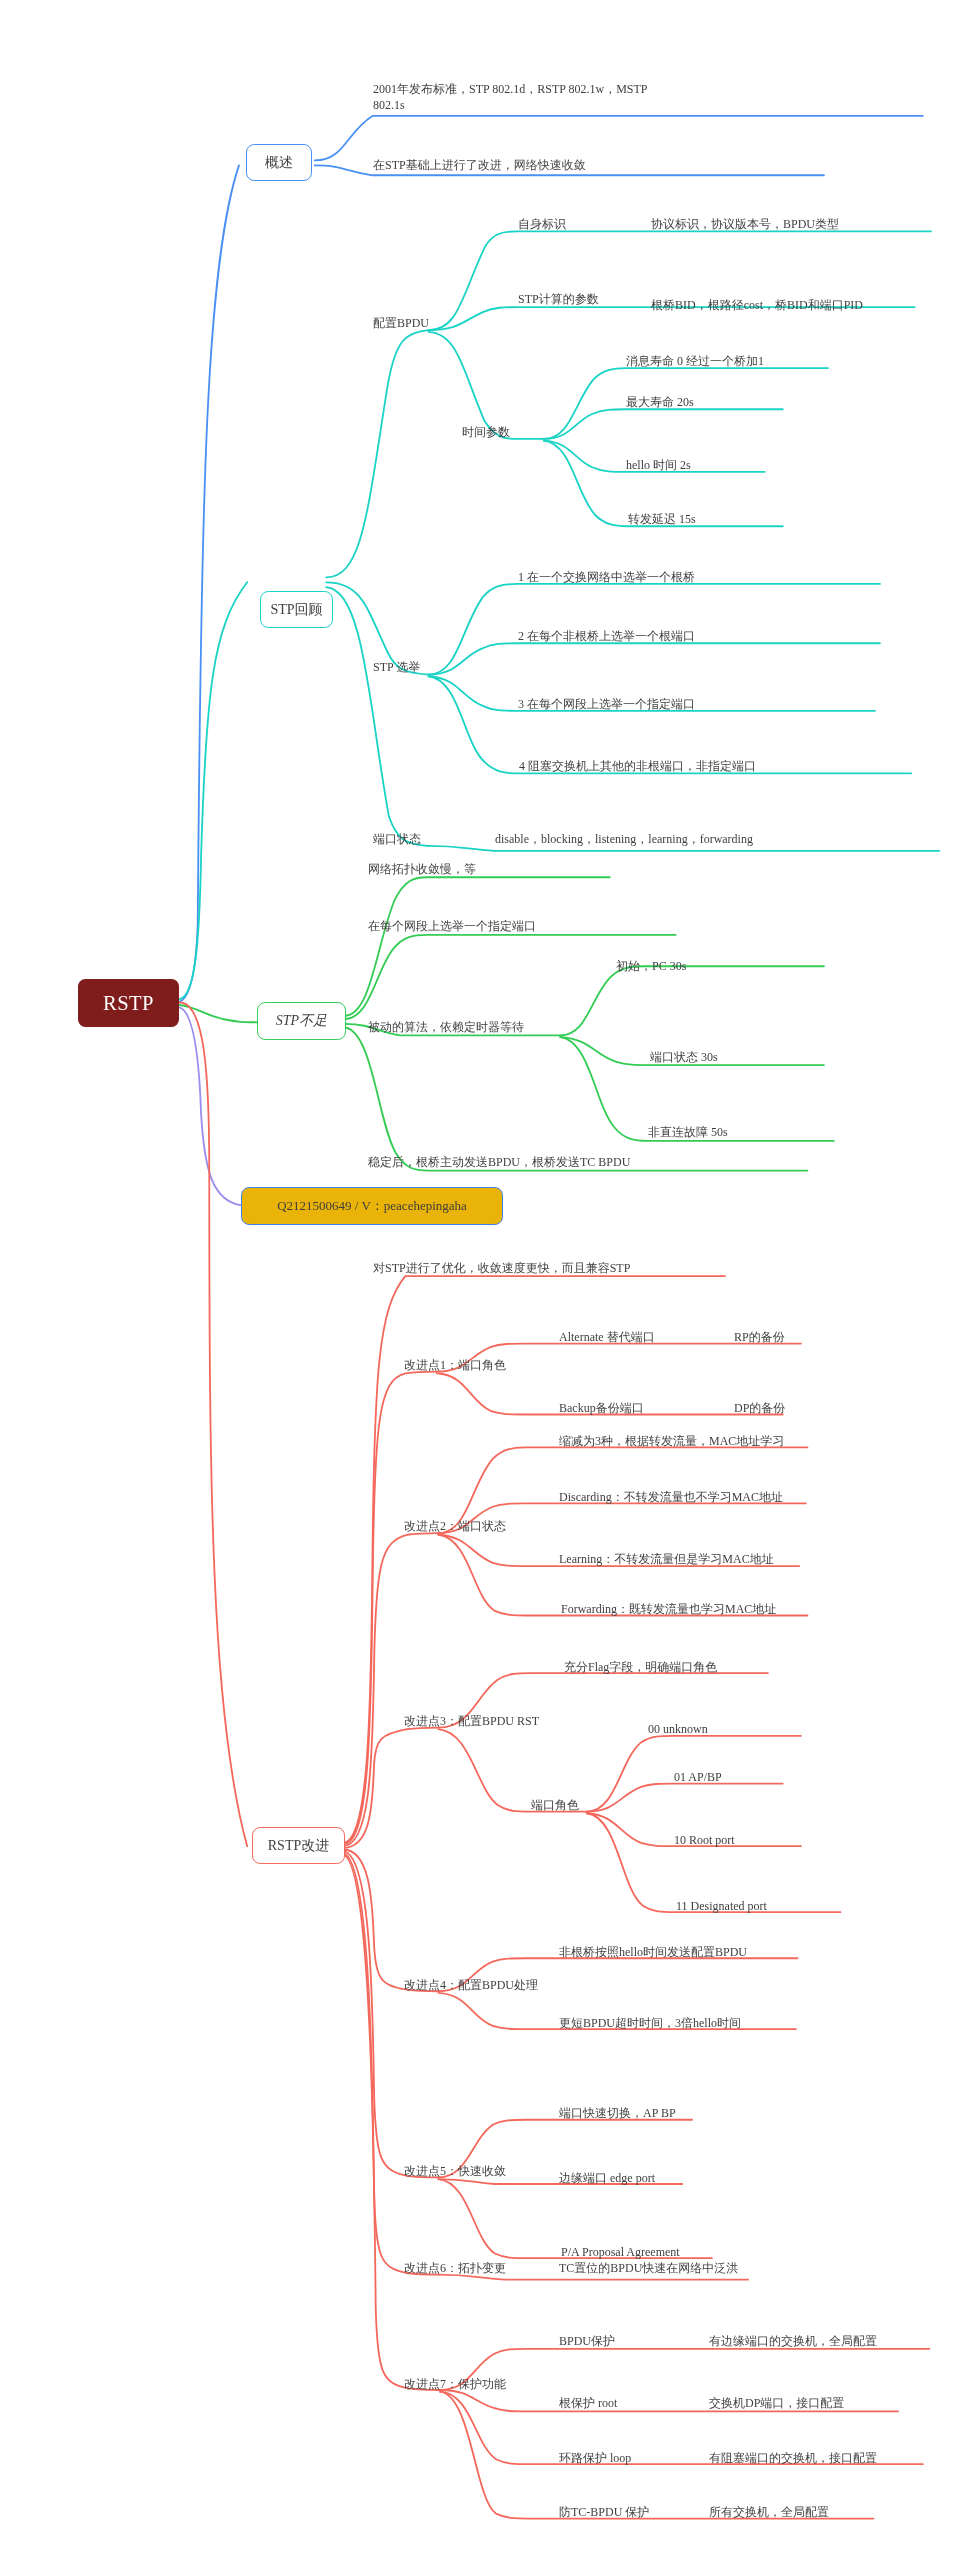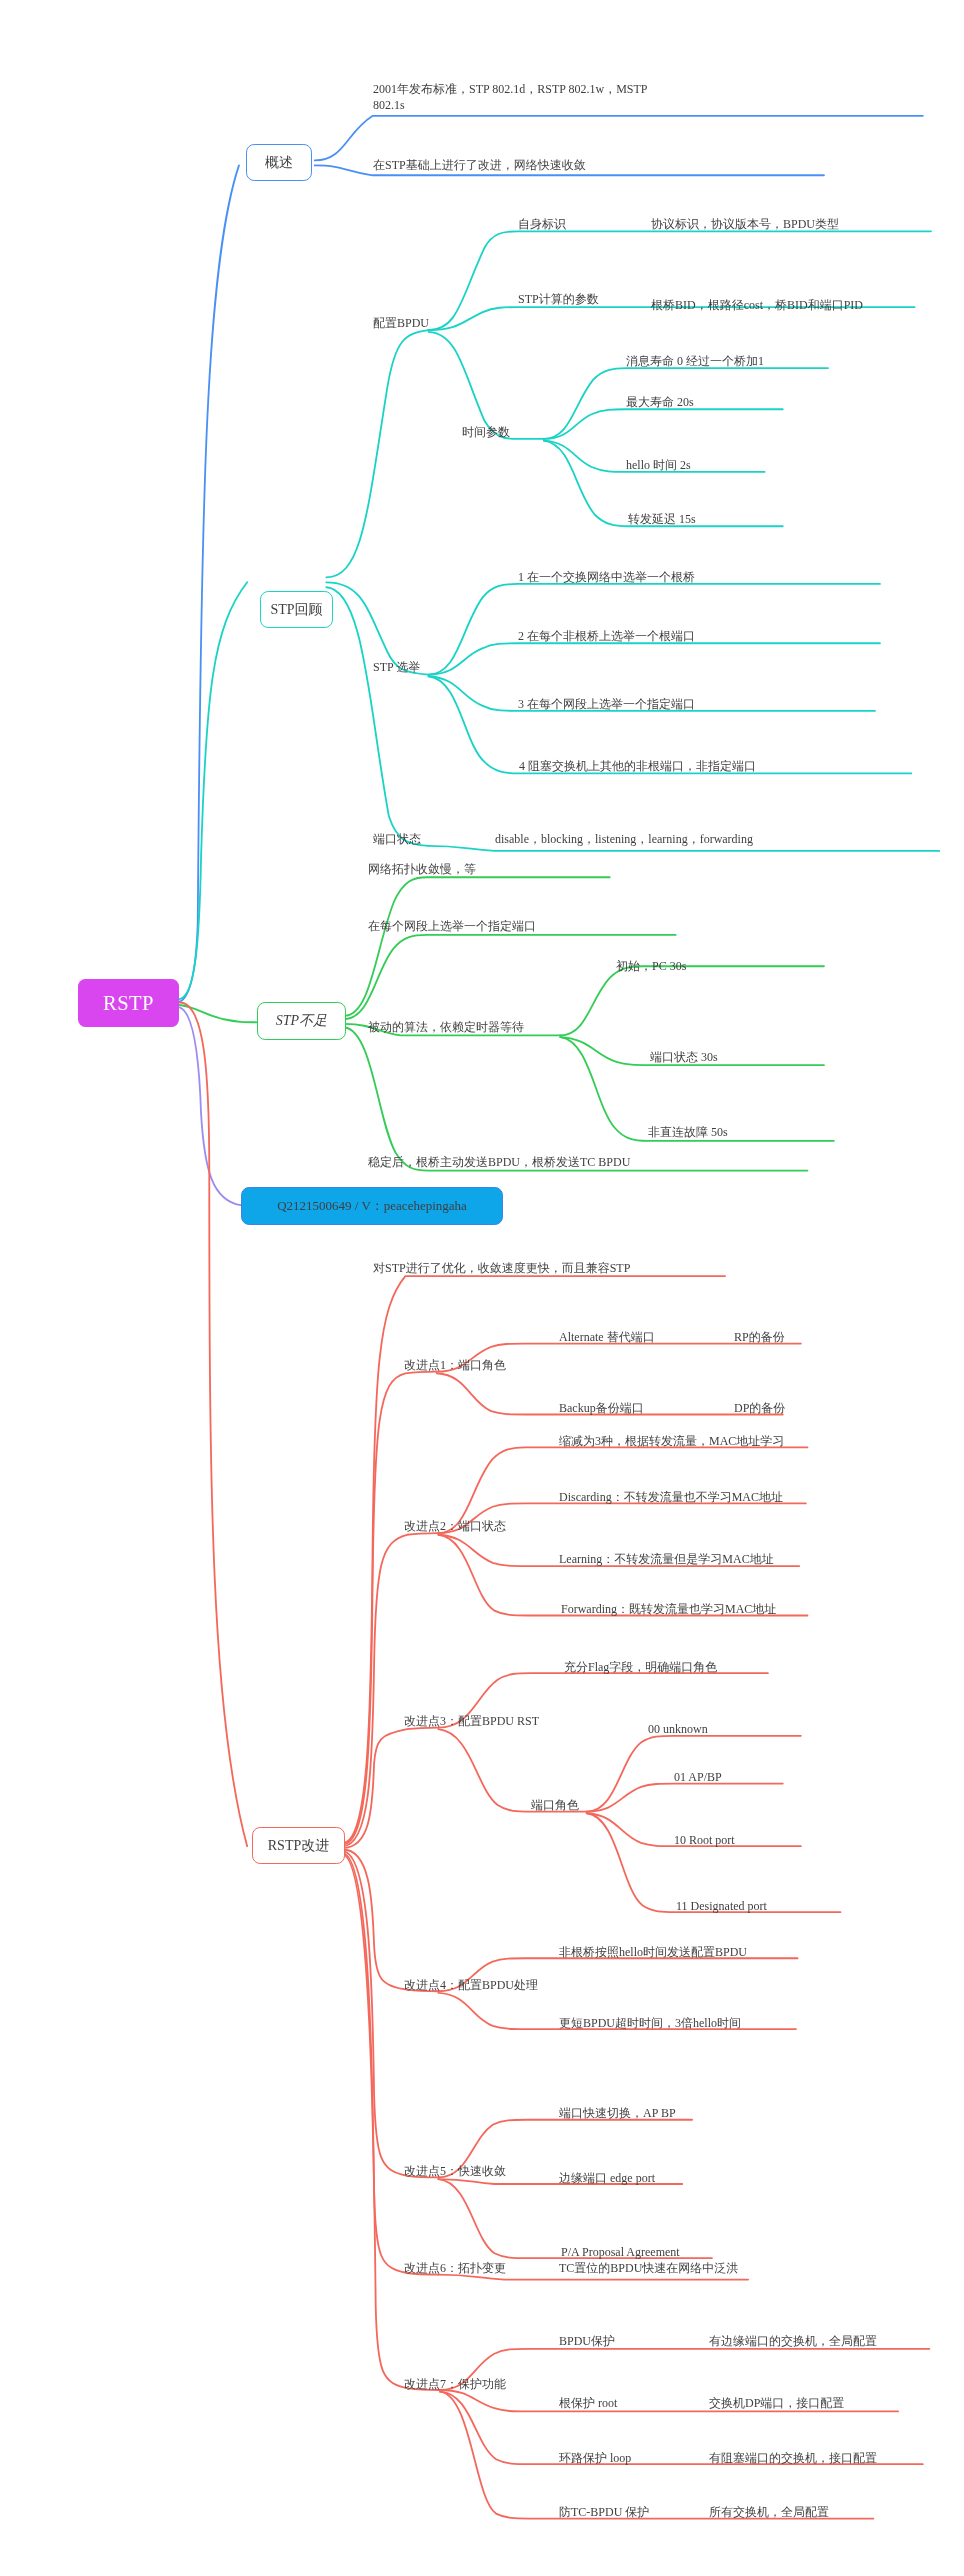--- a/index.html
+++ b/index.html
@@ -5,30 +5,30 @@
   html,body{margin:0;padding:0;}
   body{
     width:964px;height:2576px;background:#ffffff;
     font-family:"Liberation Serif","DejaVu Serif",serif;
     color:#3c3c3c;position:relative;overflow:hidden;
   }
   #mapSvg{position:absolute;left:0;top:0;width:964px;height:2576px;pointer-events:none;}
   .node{position:absolute;white-space:nowrap;font-size:12px;line-height:1.35;color:#3f3f3f;}
   .node.wrapped{white-space:normal;}
   .root-node{
-    position:absolute;background:#d946ef;color:#ffffff;border-radius:7.4px;
+    position:absolute;background:#7f1d1d;color:#ffffff;border-radius:7.4px;
     font-size:20.6px;display:flex;align-items:center;justify-content:center;
     letter-spacing:0.4px;
   }
   .box-node{
     position:absolute;border:1.6px solid #4a90f4;border-radius:8.2px;background:#ffffff;
     display:flex;align-items:center;justify-content:center;font-size:14px;color:#3f3f3f;
   }
   .box-node.green{border-color:#33cc55;font-style:italic;}
-  .box-node.fill-blue{background:#0ea5e9;border-color:#3d82e8;font-size:13px;}
+  .box-node.fill-blue{background:#eab308;border-color:#3d82e8;font-size:13px;}
 </style>
 </head>
 <body>
 
 <svg id="mapSvg" viewBox="0 0 1170 3125">
   <g fill="none" stroke-width="2.2" stroke-linecap="round">
 
     <path d="M218 1215 C 230 1210, 238 1180, 240 1120 C 244 600, 250 320, 290 200" stroke="#4a90f4"></path>
 
     <path d="M382 194 C 418 194, 420 160, 452 140 L 1120 140" stroke="#4a90f4"></path>

